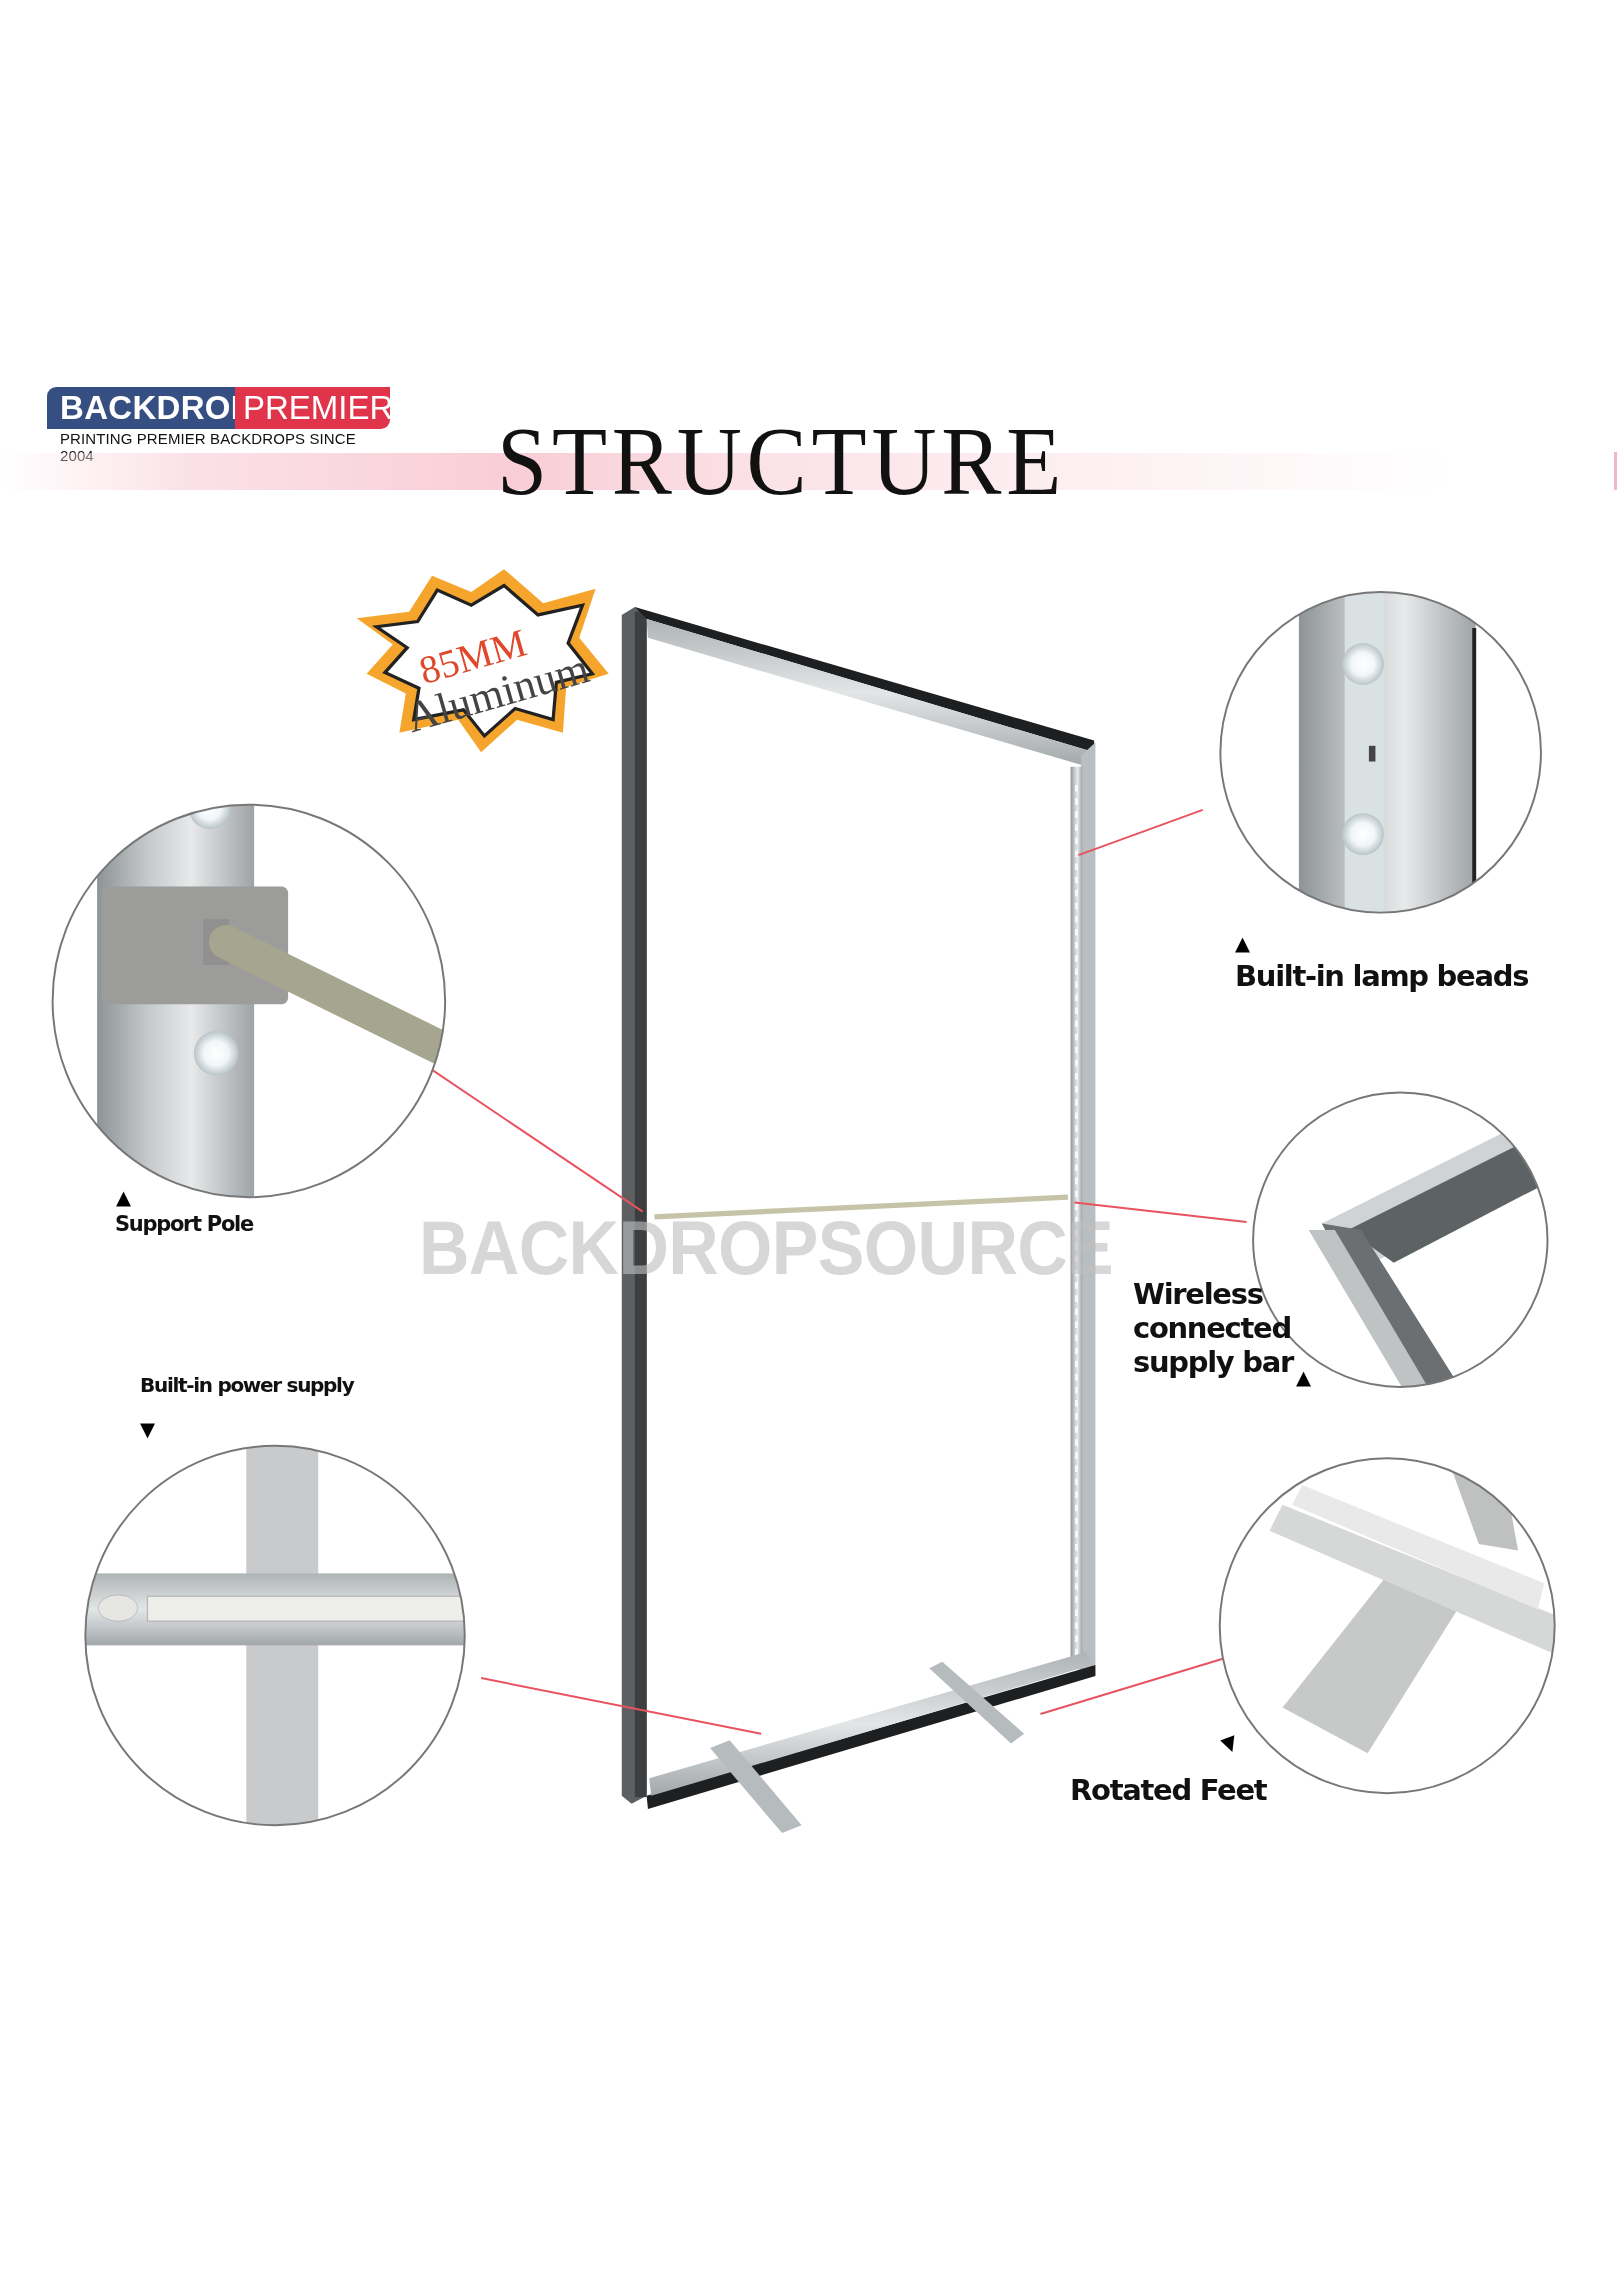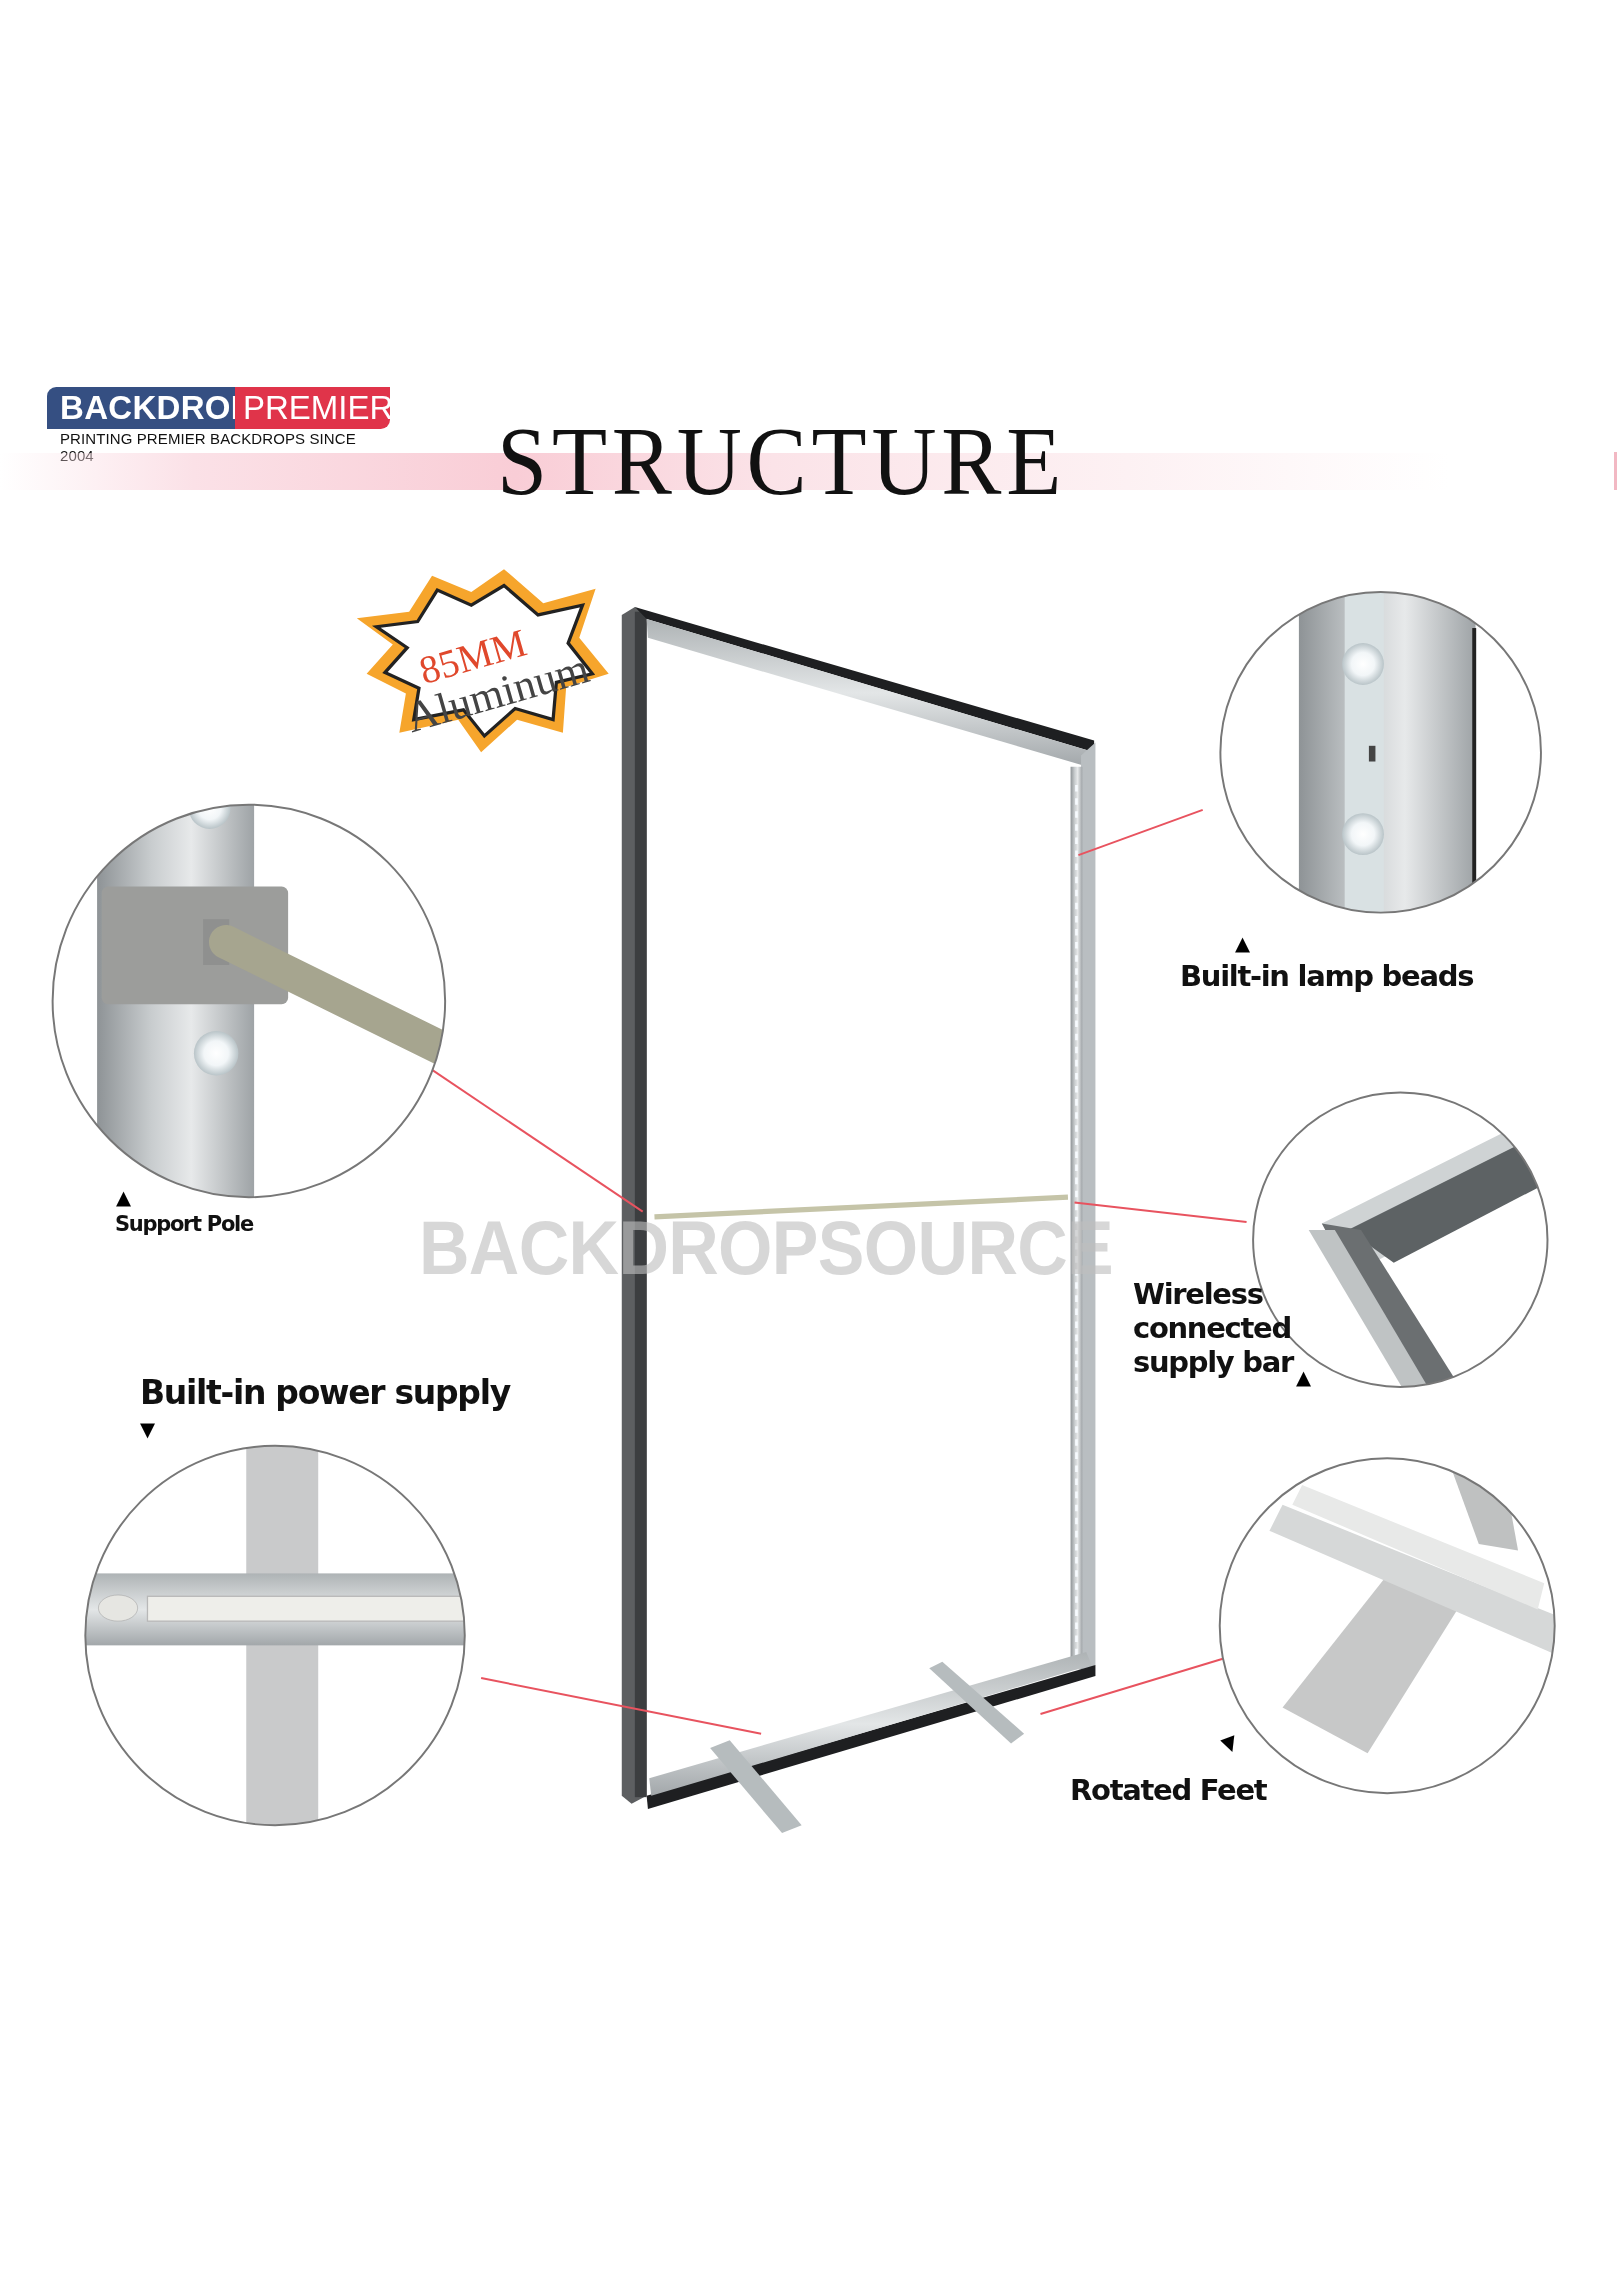--- a/index.html
+++ b/index.html
@@ -172,31 +172,31 @@
       <polygon points="2220,2250 2300,2260 2320,2370 2260,2360" fill="#bfc1c1"></polygon>
     </g>
     <circle cx="2120" cy="2485" r="256" fill="none" stroke="#777" stroke-width="3"></circle>
   </g>
 </svg>
 
 <div class="watermark wm-layer">BACKDROPSOURCE</div>
 
 <div class="labels">
   <span class="tri" style="left:1235px; top:934px;">▲</span>
-  <div class="label" style="left:1180px; top:959px;">Built-in lamp beads</div>
+  <div class="label" style="left:1235px; top:959px;">Built-in lamp beads</div>
 
   <span class="tri" style="left:116px; top:1188px;">▲</span>
   <div class="label" style="left:115px; top:1212px; font-size:21px;">Support Pole</div>
 
   <div class="label" style="left:1133px; top:1277px;">
     <div>Wireless</div>
     <div>connected</div>
     <div>supply bar</div>
   </div>
   <span class="tri" style="left:1296px; top:1368px;">▲</span>
 
-  <div class="label" style="left:140px; top:1374px; font-size:33px;">Built-in power supply</div>
+  <div class="label" style="left:140px; top:1374px; font-size:20px;">Built-in power supply</div>
   <span class="tri" style="left:140px; top:1420px;">▼</span>
 
   <span class="tri" style="left:1222px; top:1734px; transform:rotate(-20deg);">▼</span>
   <div class="label" style="left:1070px; top:1757px;margin-top:16px;">Rotated Feet</div>
 </div>
 
 
 </body></html>

